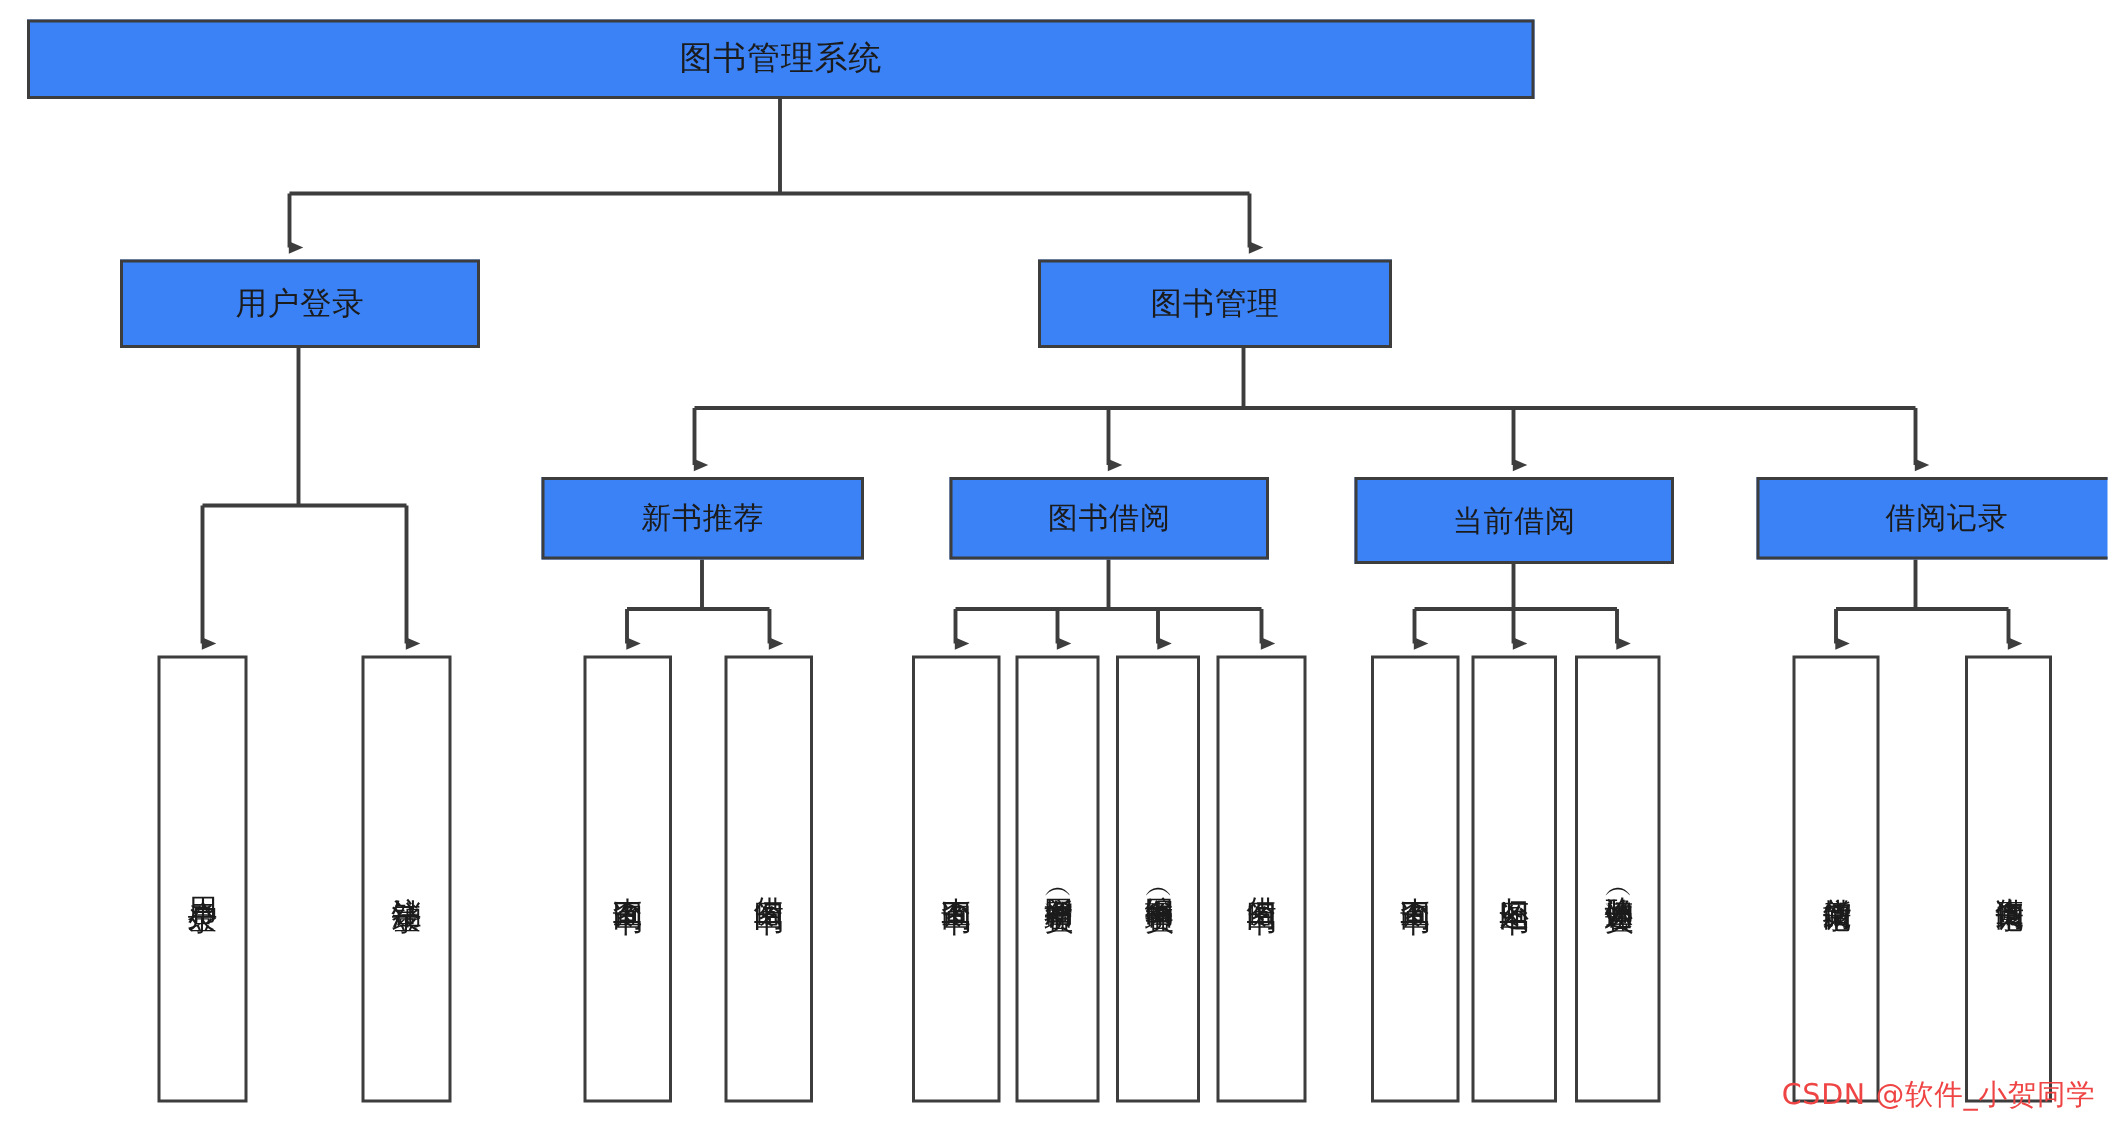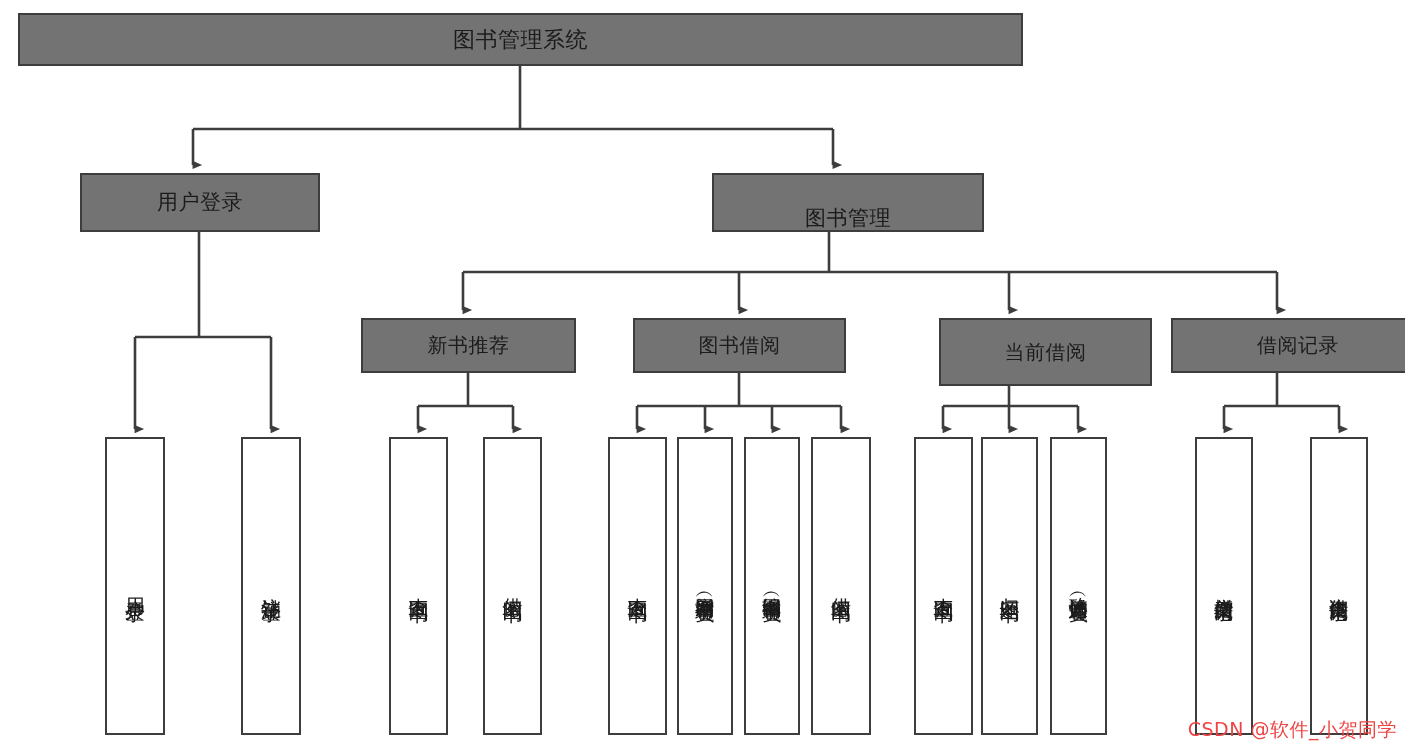--- a/index.html
+++ b/index.html
@@ -6,21 +6,21 @@
   body{
     width:1405px;height:747px;
     font-family:"DejaVu Sans","Liberation Sans",sans-serif;
     overflow:hidden;position:relative;
   }
   #stage{position:absolute;left:0;top:0;width:1405px;height:747px;}
   svg.layer{position:absolute;left:0;top:0;width:1405px;height:747px;}
 
   .node{
     position:absolute;
-    background:#737373;
+    background:#3b82f6;
     border:2.5px solid #3d3d3d;
     box-sizing:border-box;
     display:flex;align-items:center;justify-content:center;
   }
   .node .lbl{
     color:#1b1b1b;
     font-size:21px;
     letter-spacing:0.5px;
     white-space:nowrap;
     line-height:1.15;
@@ -115,31 +115,31 @@
     </g>
   </svg>
 
   <div class="node root" style="left:18px;top:13px;width:1005px;height:53px;">
     <span class="lbl">图书管理系统</span>
   </div>
 
   <div class="node lvl1" style="left:80px;top:173px;width:240px;height:59px;">
     <span class="lbl">用户登录</span>
   </div>
-  <div class="node lvl1" style="left:712px;top:173px;width:272px;height:59px;align-items:flex-end;">
+  <div class="node lvl1" style="left:692px;top:173px;width:236px;height:59px;">
     <span class="lbl">图书管理</span>
   </div>
 
   <div class="node lvl2" style="left:633px;top:318px;width:213px;height:55px;">
     <span class="lbl">图书借阅</span>
   </div>
   <div class="node lvl2" style="left:361px;top:318px;width:215px;height:55px;">
     <span class="lbl">新书推荐</span>
   </div>
-  <div class="node lvl2" style="left:903px;top:318px;width:213px;height:68px;margin-left:36px;">
+  <div class="node lvl2" style="left:903px;top:318px;width:213px;height:58px;">
     <span class="lbl">当前借阅</span>
   </div>
   <div class="node lvl2" style="left:1171px;top:318px;width:254px;height:55px;">
     <span class="lbl">借阅记录</span>
   </div>
 
   <div class="leaf" style="left:105px;top:437px;width:60px;height:298px;">
     <span class="lbl">用户登录</span>
   </div>
   <div class="leaf" style="left:241px;top:437px;width:60px;height:298px;">

